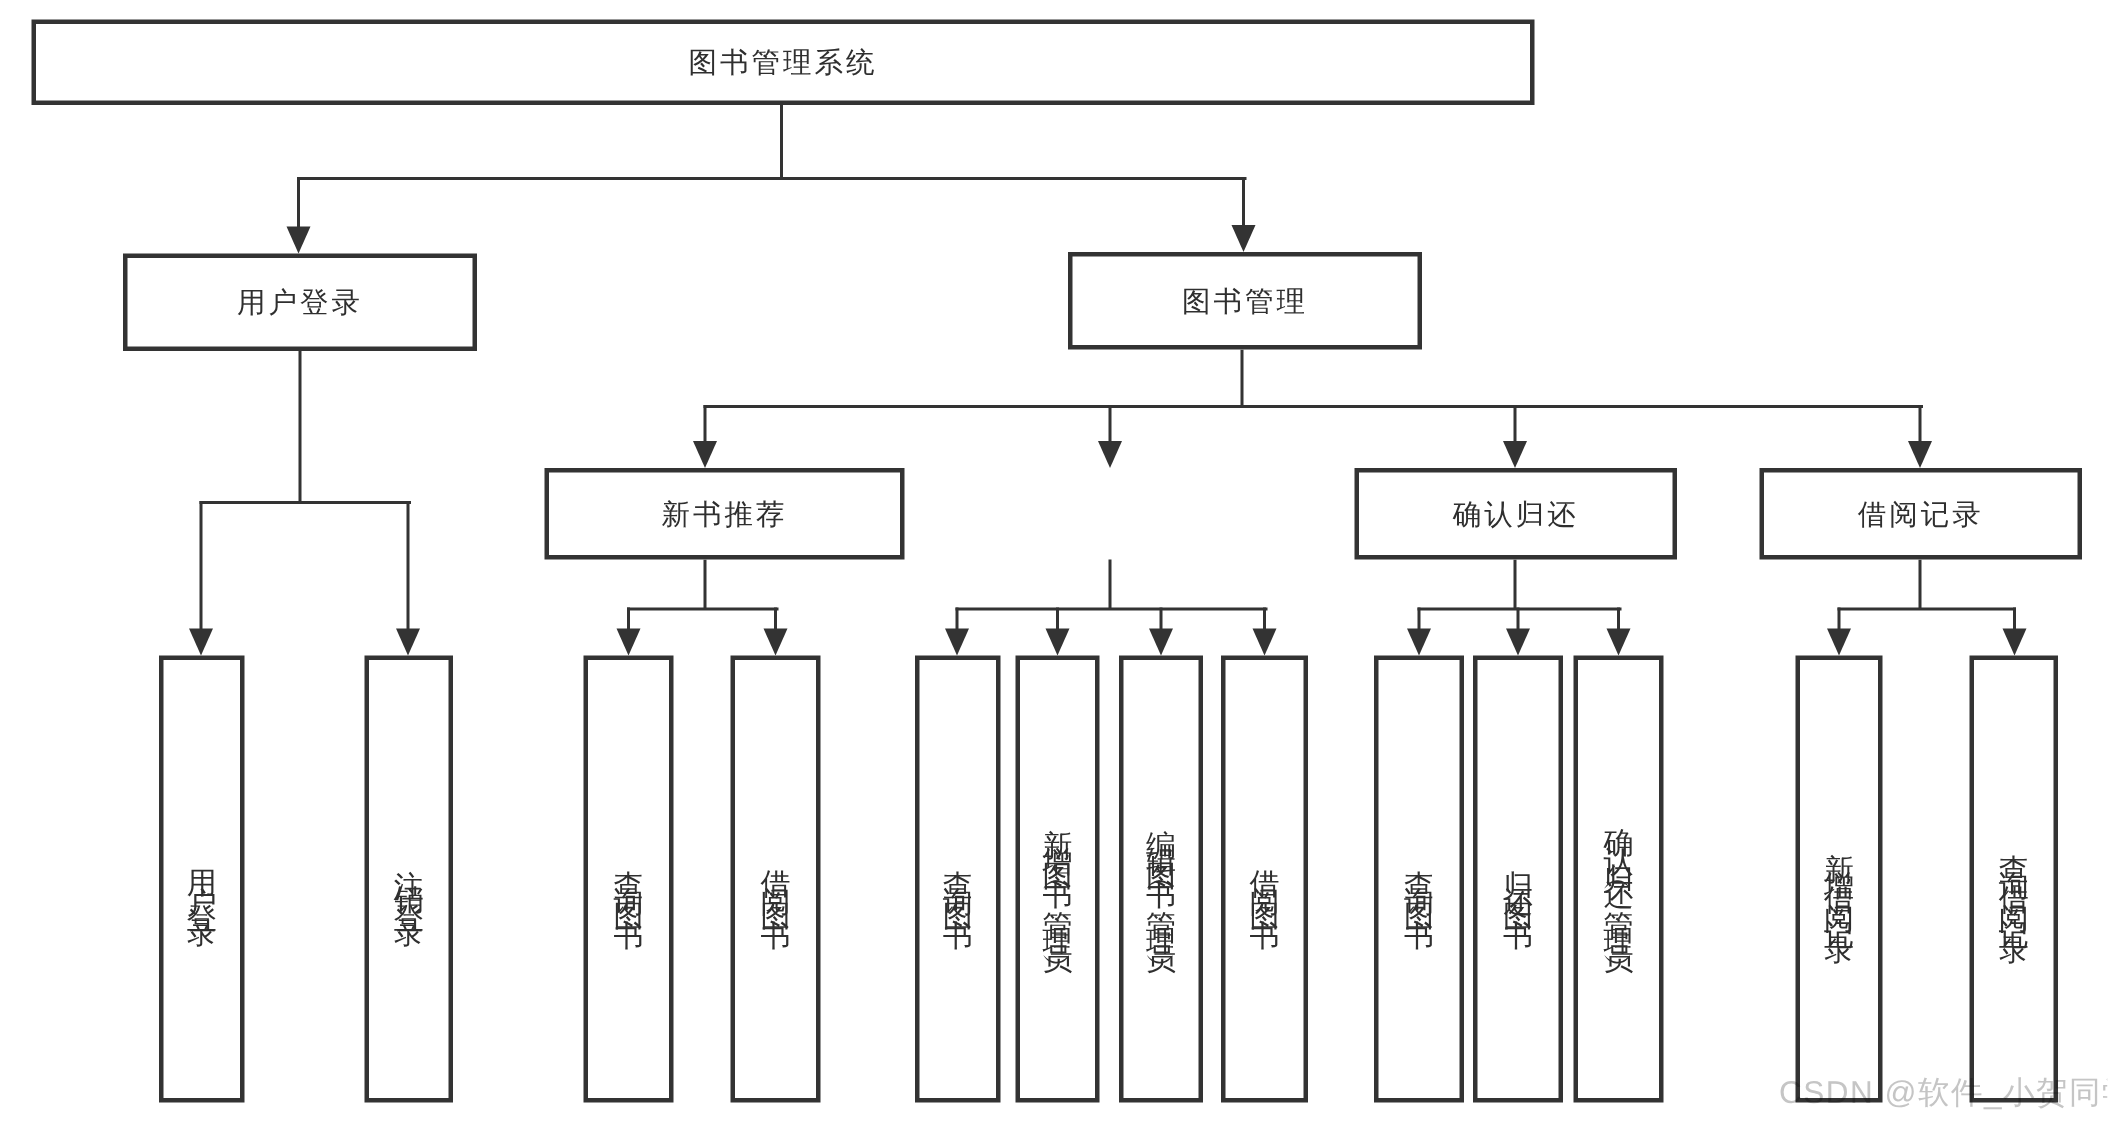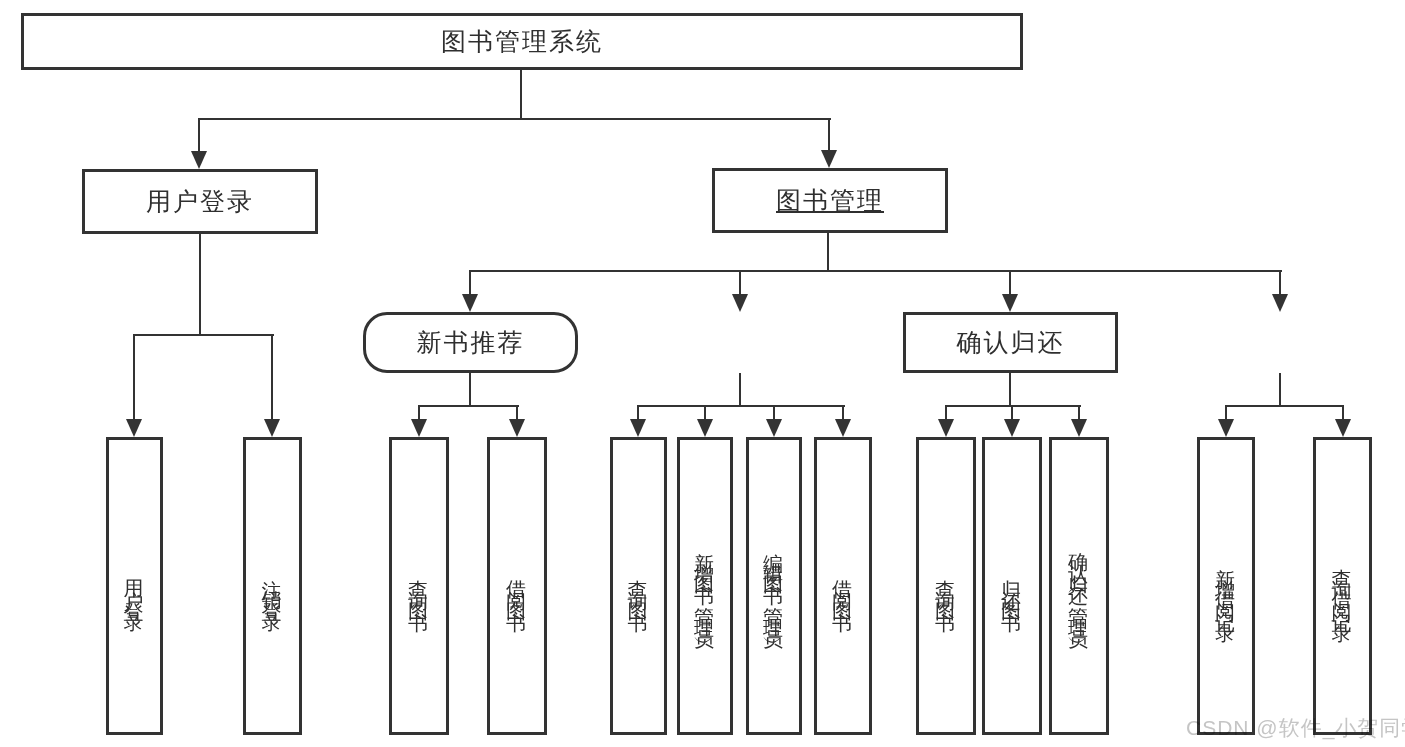--- a/index.html
+++ b/index.html
@@ -18,21 +18,21 @@
     color:var(--text);
   }
   .node{
     position:absolute;
     box-sizing:border-box;
     border:3px solid var(--line);
     background:#fff;
     display:flex;
     align-items:center;
     justify-content:center;
-    font-size:25px;
+    font-size:19px;
     letter-spacing:2px;
     color:var(--text);
     z-index:2;
     white-space:nowrap;
   }
   .node.vertical{
     writing-mode:vertical-rl;
     text-orientation:mixed;
     font-size:20px;
     letter-spacing:11px;
@@ -114,23 +114,24 @@
     <div class="arrow" style="left: 697px; top: 419px;"></div>
     <div class="arrow" style="left: 766px; top: 419px;"></div>
     <div class="arrow" style="left: 835px; top: 419px;"></div>
     <div class="arrow" style="left: 938px; top: 419px;"></div>
     <div class="arrow" style="left: 1004px; top: 419px;"></div>
     <div class="arrow" style="left: 1071px; top: 419px;"></div>
     <div class="arrow" style="left: 1218px; top: 419px;"></div>
     <div class="arrow" style="left: 1335px; top: 419px;"></div>
     <div class="node" style="left: 21px; top: 13px; width: 1002px; height: 57px;">图书管理系统</div>
     <div class="node" style="left: 82px; top: 169px; width: 236px; height: 65px;">用户登录</div>
-    <div class="node" style="left: 712px; top: 168px; width: 236px; height: 65px; text-decoration: underline;">图书管理</div>
-    <div class="node" style="left: 363px; top: 312px; width: 215px; height: 61px; border-radius: 24px;">新书推荐</div>
+    <div class="node" style="left: 712px; top: 168px; width: 236px; height: 65px;">图书管理</div>
+    <div class="node" style="left: 363px; top: 312px; width: 240px; height: 61px;">新书推荐</div>
     <div class="node" style="left: 903px; top: 312px; width: 215px; height: 61px;">确认归还</div>
+    <div class="node" style="left: 1173px; top: 312px; width: 215px; height: 61px;">借阅记录</div>
     <div class="node vertical" style="left: 106px; top: 437px; width: 57px; height: 298px;">用户登录</div>
     <div class="node vertical" style="left: 243px; top: 437px; width: 59px; height: 298px;">注销登录</div>
     <div class="node vertical" style="left: 389px; top: 437px; width: 60px; height: 298px;">查询图书</div>
     <div class="node vertical" style="left: 487px; top: 437px; width: 60px; height: 298px;">借阅图书</div>
     <div class="node vertical" style="left: 610px; top: 437px; width: 57px; height: 298px;">查询图书</div>
     <div class="node vertical" style="left: 677px; top: 437px; width: 56px; height: 298px;">新增图书（管理员）</div>
     <div class="node vertical" style="left: 746px; top: 437px; width: 56px; height: 298px;">编辑图书（管理员）</div>
     <div class="node vertical" style="left: 814px; top: 437px; width: 58px; height: 298px;">借阅图书</div>
     <div class="node vertical" style="left: 916px; top: 437px; width: 60px; height: 298px;">查询图书</div>
     <div class="node vertical" style="left: 982px; top: 437px; width: 60px; height: 298px;">归还图书</div>

